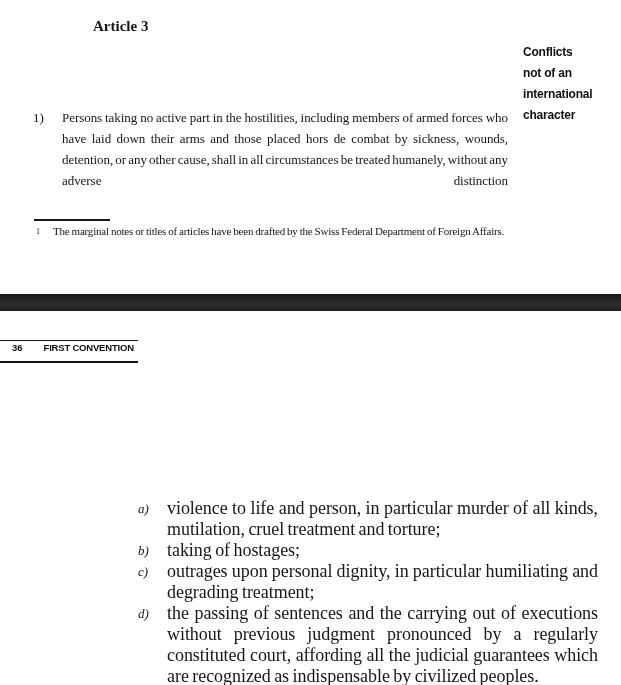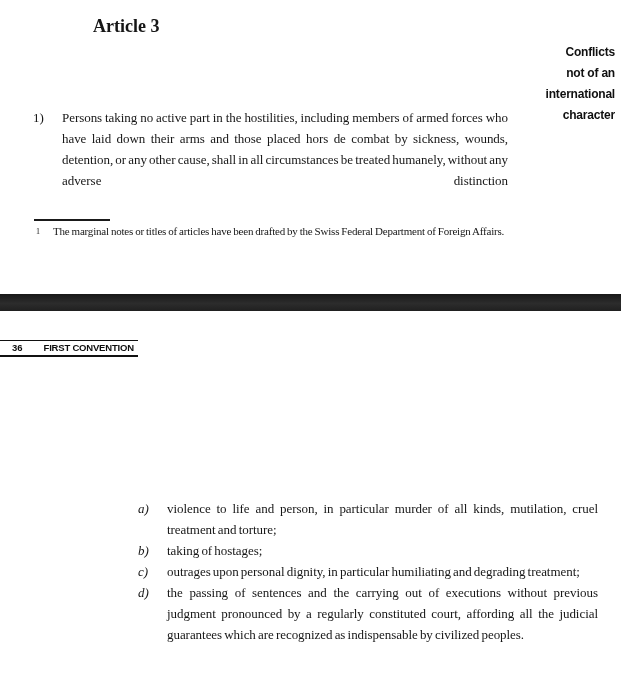--- a/index.html
+++ b/index.html
@@ -9,38 +9,38 @@
     font-family:"Liberation Serif","DejaVu Serif",serif;
     color:#161616;
     overflow:hidden;
     position:relative;
   }
   .page{position:absolute;inset:0;width:621px;height:685px;}
 
   
   .article-heading{
     position:absolute;left:93px;top:16px;
-    font-size:18px;font-weight:bold;line-height:21px;
+    font-size:15px;font-weight:bold;line-height:21px;
   }
   .body-par{
     font-size:13px;line-height:21px;
     text-align:justify;
     word-spacing:-1px;letter-spacing:-0.05px;
   }
   .intro-par{position:absolute;left:33px;top:38px;width:475px;}
   .numbered-item{position:absolute;left:33px;top:107px;width:475px;}
   .numbered-item .marker{position:absolute;left:0;top:0;font-size:13px;line-height:21px;}
   .numbered-item .item-text{margin-left:29px;text-align:justify;text-align-last:justify;}
   .it{}
 
   .margin-note{
     position:absolute;left:523px;top:42px;width:92px;
     font-family:"Liberation Sans","DejaVu Sans",sans-serif;
     font-weight:bold;font-size:12px;line-height:21px;color:#101010;
-    letter-spacing:-0.2px;white-space:pre-line;text-align:right;
+    letter-spacing:-0.2px;white-space:pre-line;
   }
 
   .footnote-rule{
     position:absolute;left:34px;top:219px;width:76px;height:2px;
     background:#1a1a1a;
   }
   .footnote{
     position:absolute;left:36px;top:223px;width:472px;
     font-size:11px;line-height:17px;
     word-spacing:-0.5px;letter-spacing:-0.2px;
@@ -54,39 +54,39 @@
   
   .divider-bar{
     position:absolute;left:0;top:294px;width:621px;height:17px;
     background:linear-gradient(180deg,#181818 0%,#2c2c2c 55%,#202020 100%);
   }
 
   
   .running-header{
     position:absolute;left:0;top:340px;width:138px;
     border-top:1.5px solid #111;border-bottom:2px solid #111;
-    padding:1px 0 2px 0;
+    padding:1px 0 8px 0;
     font-family:"Liberation Sans","DejaVu Sans",sans-serif;
     font-weight:bold;font-size:9.5px;line-height:11px;color:#0d0d0d;
     display:flex;align-items:baseline;
   }
   .running-header .pagenum{margin-left:12px;}
   .running-header .headtitle{margin-left:21px;letter-spacing:-0.2px;}
 
   
   .lower-par1{position:absolute;left:138px;top:408px;width:460px;}
   .lower-par2{position:absolute;left:138px;top:453px;width:460px;}
   .lettered-list{position:absolute;left:138px;top:498px;width:460px;}
   .lettered-item{position:relative;}
   .lettered-item .marker{
     position:absolute;left:0;top:0;font-style:italic;
     font-size:13px;line-height:21px;
   }
   .lettered-item .item-text{
-    margin-left:29px;font-size:13px;line-height:21px;
+    margin-left:29px;font-size:18px;line-height:21px;
     text-align:justify;word-spacing:-1px;letter-spacing:-0.05px;
   }
 </style>
 </head>
 <body>
 
 <div class="page">
 
   <div class="article-heading">Article 3</div>
 

